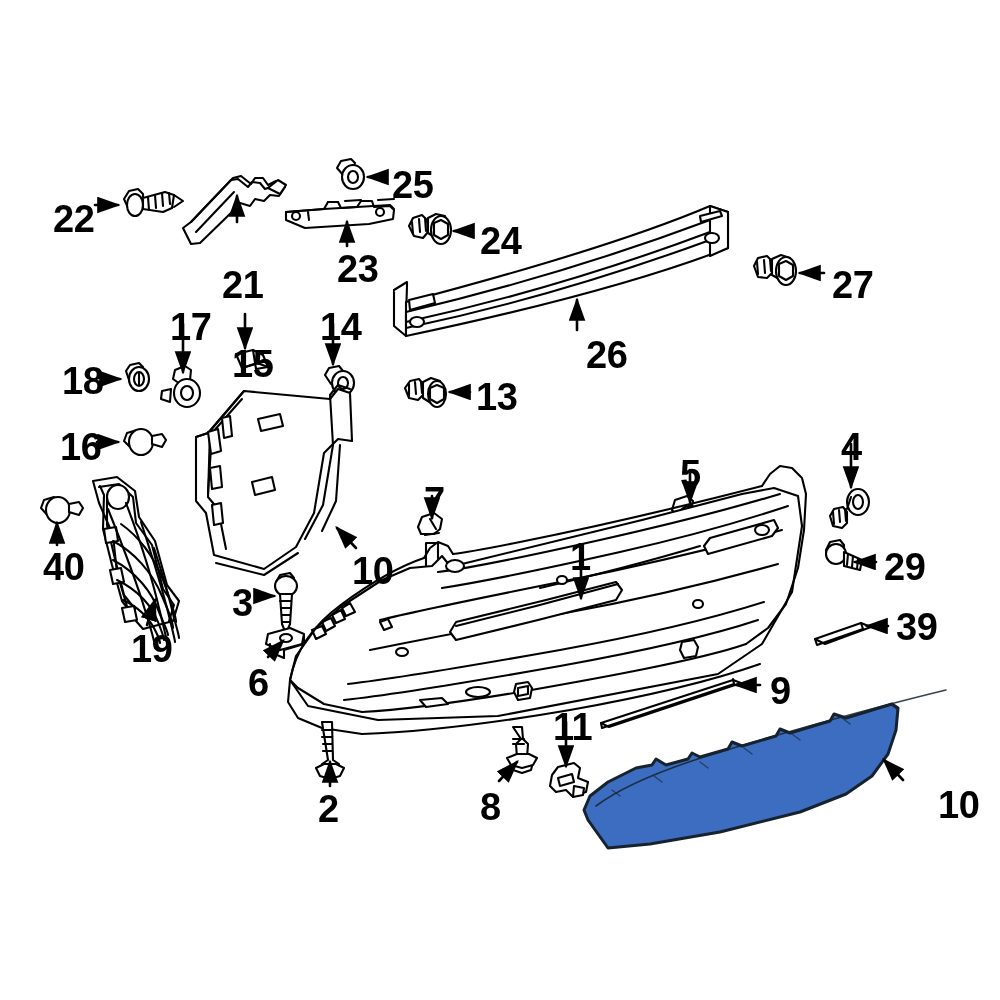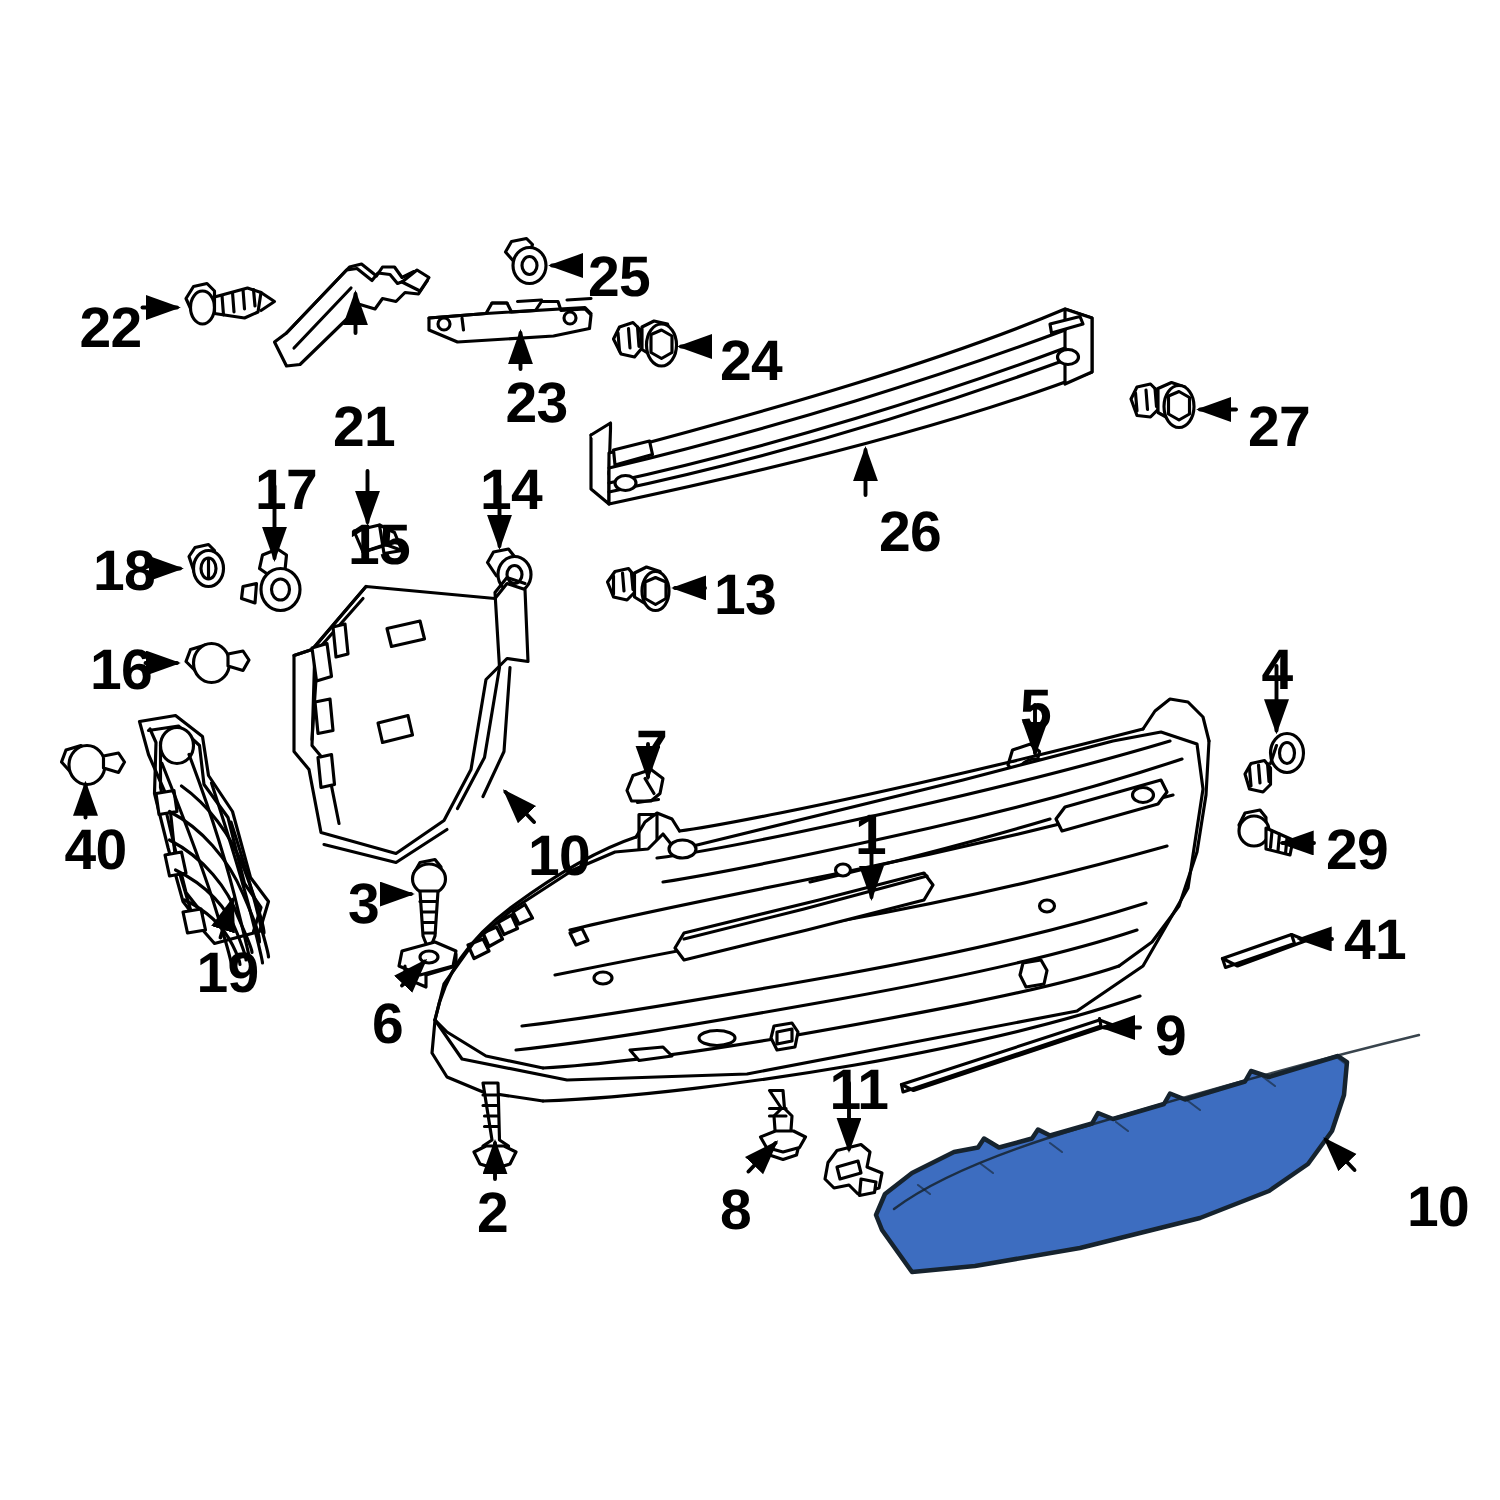--- a/index.html
+++ b/index.html
@@ -393,17 +393,17 @@
     <div class="callout" style="left: 62px; top: 362px;">18</div>
     <div class="callout" style="left: 131px; top: 630px;">19</div>
     <div class="callout" style="left: 43px; top: 548px;">40</div>
     <div class="callout" style="left: 222px; top: 226px; margin-top: 40px;">21</div>
     <div class="callout" style="left: 53px; top: 200px;">22</div>
     <div class="callout" style="left: 337px; top: 250px;">23</div>
     <div class="callout" style="left: 480px; top: 222px;">24</div>
     <div class="callout" style="left: 392px; top: 166px;">25</div>
     <div class="callout" style="left: 562px; top: 336px; margin-left: 24px;">26</div>
     <div class="callout" style="left: 832px; top: 266px;">27</div>
-    <div class="callout" style="left: 896px; top: 608px;">41</div>
+    <div class="callout" style="left: 896px; top: 608px;">39</div>
     <div class="callout" style="left: 884px; top: 548px;">29</div>
   </div>
 
 </div>
 
 </body></html>

